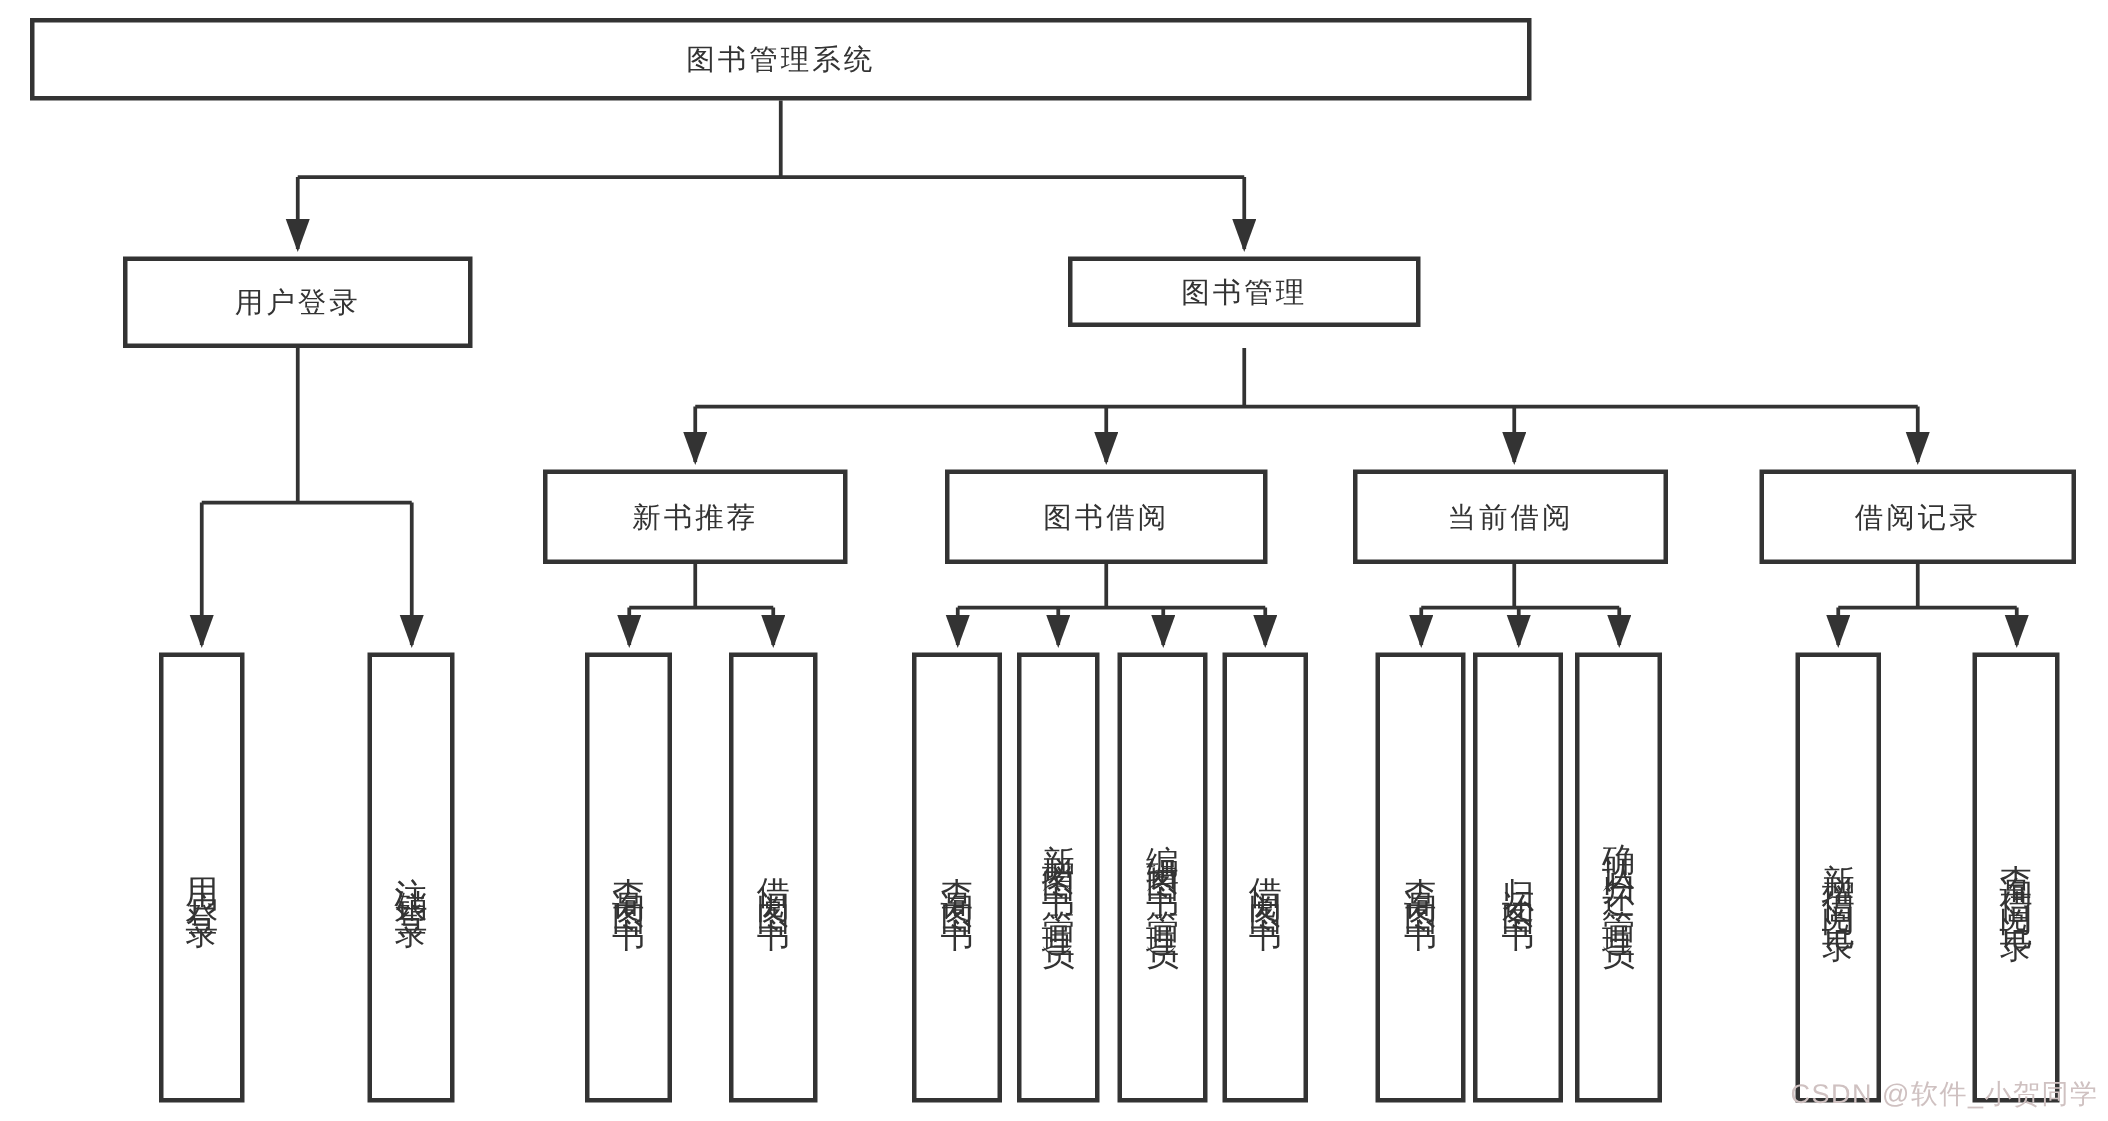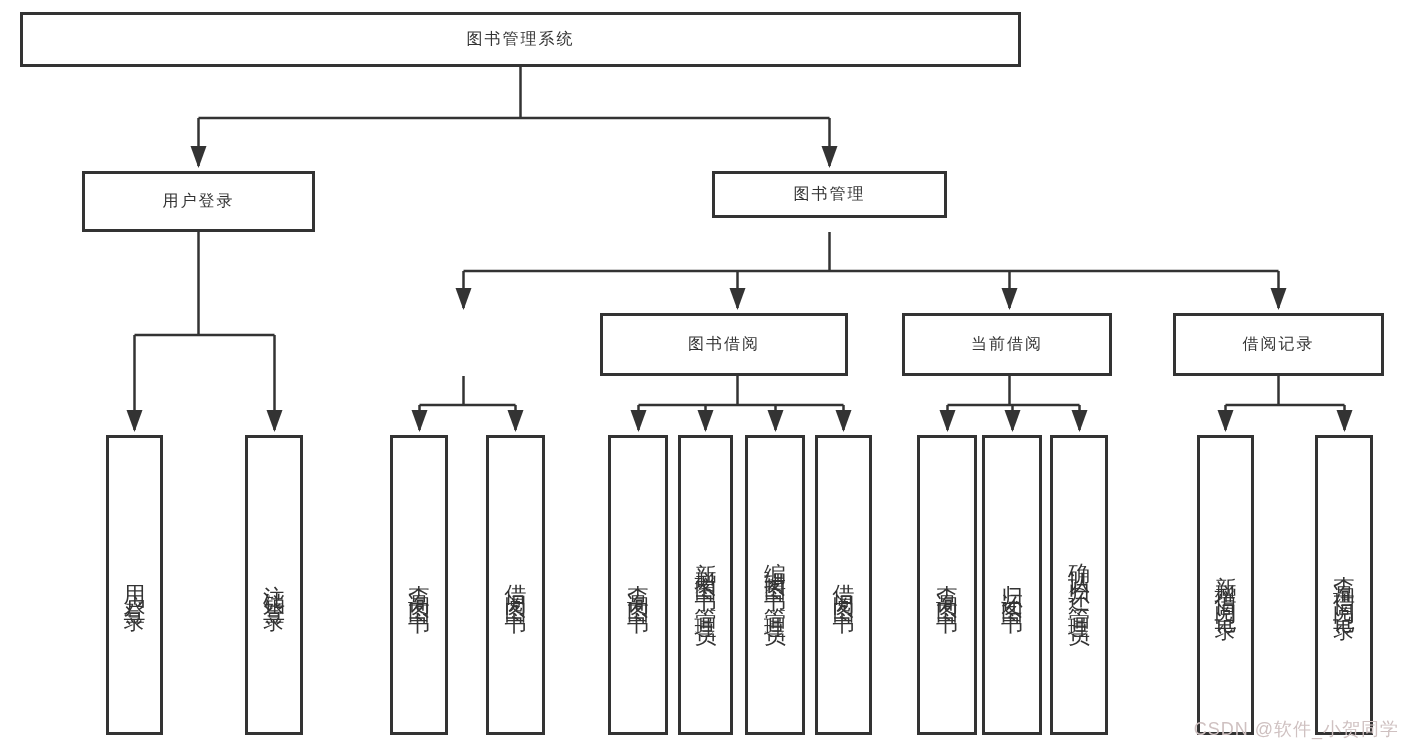--- a/index.html
+++ b/index.html
@@ -16,21 +16,21 @@
     position: absolute;
     box-sizing: border-box;
     border: 3px solid #333333;
     background: #ffffff;
     color: #333333;
     display: flex;
     align-items: center;
     justify-content: center;
     text-align: center;
   }
-  .h-node { font-size: 16px; letter-spacing: 2px; font-family: Liberation Serif, serif; }
+  .h-node { font-size: 19px; letter-spacing: 2px; font-family: Liberation Serif, serif; }
   .leaf-label {
     writing-mode: vertical-rl;
     text-orientation: mixed;
     font-size: 22px;
     letter-spacing: 9px;
     line-height: 1;
     white-space: nowrap;
   }
   .watermark {
     position: absolute;
@@ -117,21 +117,24 @@
     <span>图书管理系统</span>
   </div>
 
   <div class="node h-node" style="left:82px; top:171px; width:233px; height:61px;">
     <span>用户登录</span>
   </div>
   <div class="node h-node" style="left:712px; top:171px; width:235px; height:47px;">
     <span>图书管理</span>
   </div>
 
-  <div class="node h-node" style="left:600px; top:313px; width:248px; height:63px;">
+  <div class="node h-node" style="left:362px; top:313px; width:203px; height:63px;">
+    <span>新书推荐</span>
+  </div>
+  <div class="node h-node" style="left:630px; top:313px; width:215px; height:63px;">
     <span>图书借阅</span>
   </div>
   <div class="node h-node" style="left:902px; top:313px; width:210px; height:63px;">
     <span>当前借阅</span>
   </div>
   <div class="node h-node" style="left:1173px; top:313px; width:211px; height:63px;">
     <span>借阅记录</span>
   </div>
 
   <div class="node" style="left:106px; top:435px; width:57px; height:300px;">

